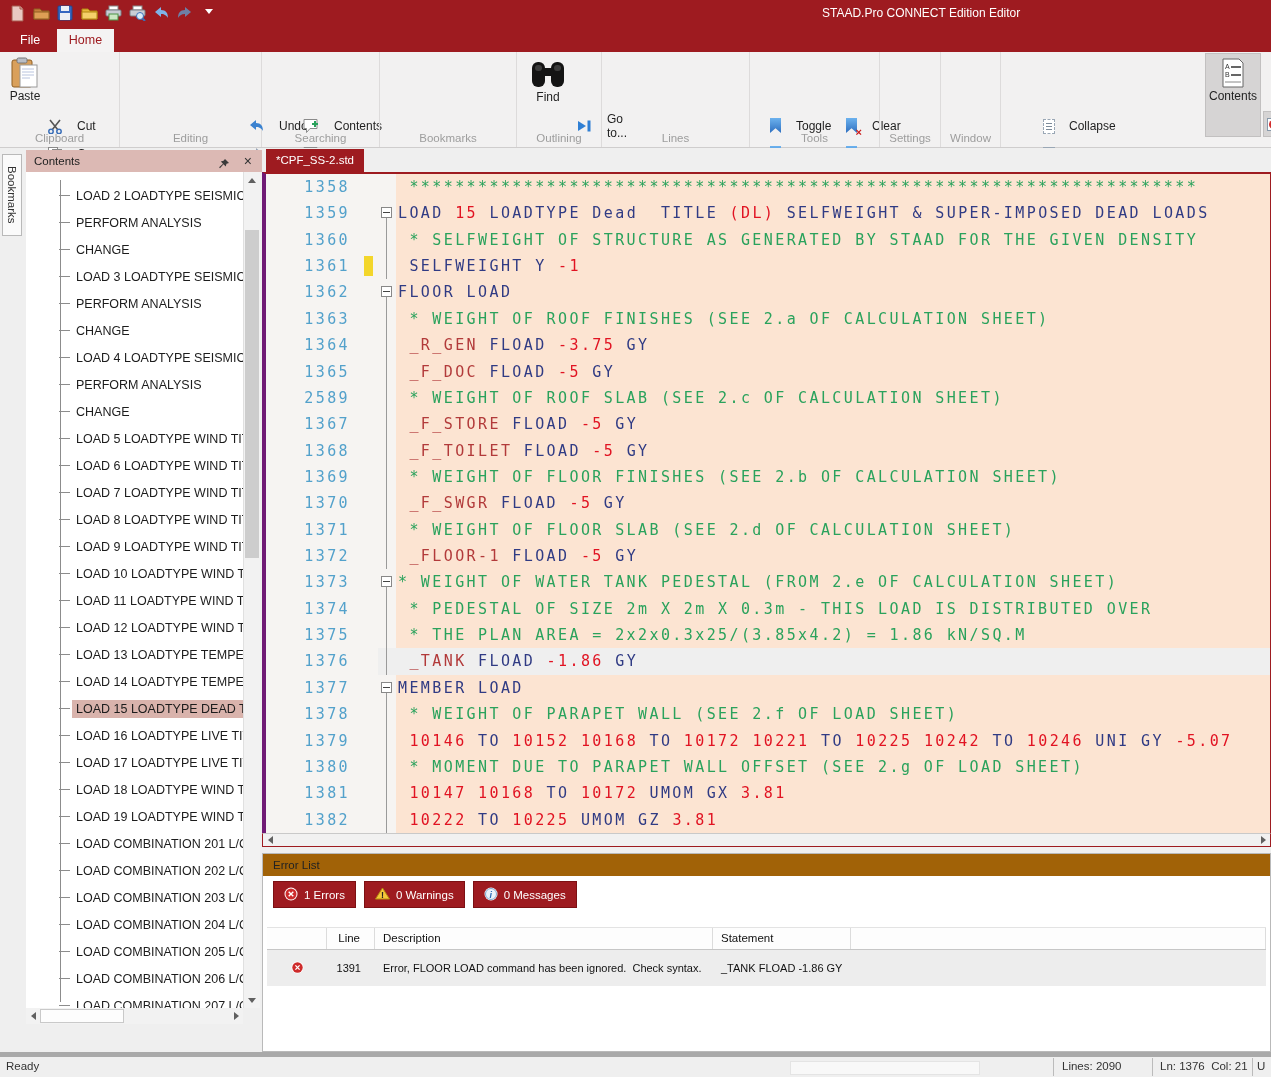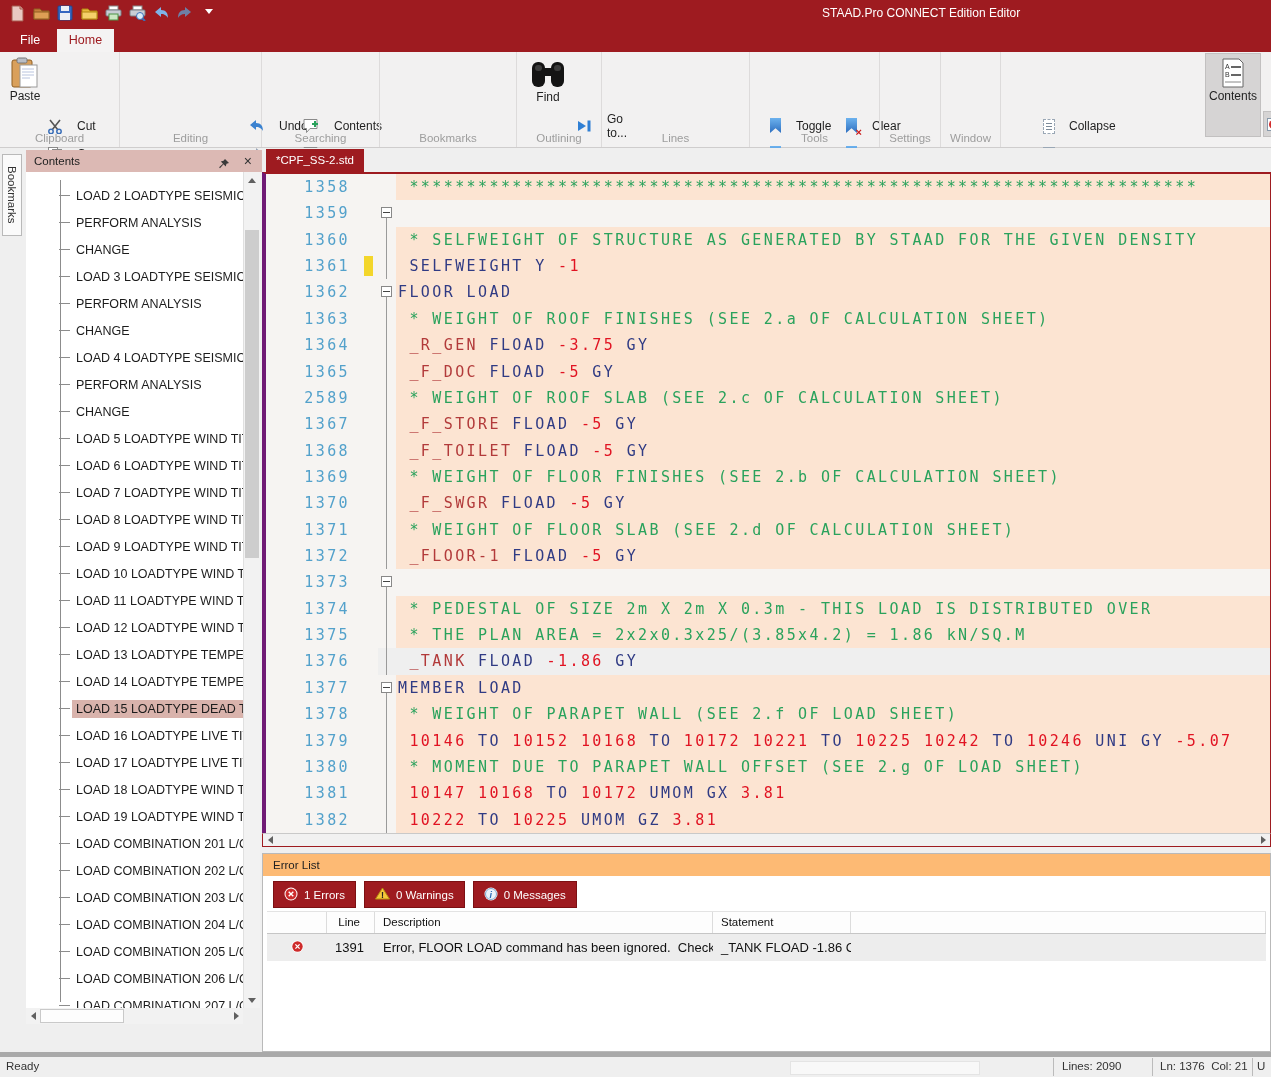--- a/index.html
+++ b/index.html
@@ -90,30 +90,30 @@
   .tk-k{color:#303B84;}
   .tk-n{color:#E11322;}
   .tk-c{color:#2AA25C;}
   .tk-g{color:#B23A3A;}
   .ehs{position:absolute;left:262px;top:833px;width:1009px;height:14px;background:#F1F1F1;
        border-left:1px solid #9E1B20;border-right:1px solid #9E1B20;border-bottom:1px solid #9E1B20;border-top:1px solid #C9C9C9;box-sizing:border-box;}
   .ehs .harr{height:12px;}
 
   
   .errpanel{position:absolute;left:262px;top:853px;width:1009px;height:199px;background:#fff;border:1px solid #B9B9B9;box-sizing:border-box;}
-  .errhead{position:absolute;left:0;top:0;right:0;height:22px;background:#fdba74;font-size:11.5px;color:#222;line-height:22px;padding-left:10px;}
+  .errhead{position:absolute;left:0;top:0;right:0;height:22px;background:#a16207;font-size:11.5px;color:#222;line-height:22px;padding-left:10px;}
   .errbtns{position:absolute;top:27px;left:10px;display:flex;gap:8px;}
   .ebtn{height:27px;background:#9E1B20;color:#fff;font-size:11.5px;display:flex;align-items:center;gap:6px;padding:0 10px;border:1px solid #7C1013;box-sizing:border-box;}
   .errtable{position:absolute;top:57px;left:4px;right:4px;}
-  .ehead{display:flex;height:21px;border-bottom:1px solid #C6C6C6;font-size:11.5px;color:#111;align-items:flex-start;background:#FDFDFD;border-top:1px solid #E3E3E3;}
+  .ehead{display:flex;height:21px;border-bottom:1px solid #C6C6C6;font-size:11.5px;color:#111;align-items:flex-start;background:#FDFDFD;border-top:1px solid #E3E3E3;margin-top:16px;}
   .ec{box-sizing:border-box;padding-left:8px;overflow:hidden;white-space:pre;}
   .ehead .ec{border-right:1px solid #DCDCDC;height:100%;line-height:21px;}
   .ec-icon{width:60px;}.ec-line{width:48px;text-align:right;padding-right:14px;}
   .ec-desc{width:338px;}.ec-stmt{width:138px;}.ec-fill{flex:1;}
-  .erow{display:flex;height:27px;align-items:center;background:#EDEDED;font-size:13px;color:#111;}
+  .erow{display:flex;height:36px;align-items:center;background:#EDEDED;font-size:11px;color:#111;}
   .errico{display:inline-block;margin-left:16px;}
 
   
   .resize{position:absolute;left:0;top:1052px;width:1271px;height:5px;background:#A9A9A9;}
   .status{position:absolute;left:0;top:1057px;width:1271px;height:20px;background:#EFEFEF;font-size:11.5px;color:#333;}
   .stseg{position:absolute;top:3px;white-space:pre;}
   .stsep{position:absolute;top:1px;width:1px;height:18px;background:#BBB;}
   .stbox{position:absolute;left:790px;top:4px;width:188px;height:12px;background:#F8F8F8;border:1px solid #E4E4E4;}
 </style>
 </head>
@@ -522,20 +522,21 @@
         <span class="bmc"></span>
         <span class="fold"></span>
         <span class="ctext"><span class="tk-c"> *********************************************************************</span></span>
       </div>
       <div class="crow">
         <span class="ln">1359</span>
         <span class="bmc"></span>
         <span class="fold">
           <span class="fbox"></span>
         </span>
+        <span class="ctext"><span class="tk-k">LOAD </span><span class="tk-n">15</span><span class="tk-k"> LOADTYPE Dead  TITLE </span><span class="tk-n">(DL)</span><span class="tk-k"> SELFWEIGHT &amp; SUPER-IMPOSED DEAD LOADS</span></span>
       </div>
       <div class="crow">
         <span class="ln">1360</span>
         <span class="bmc"></span>
         <span class="fold">
           <span class="fline"></span>
         </span>
         <span class="ctext"><span class="tk-c"> * SELFWEIGHT OF STRUCTURE AS GENERATED BY STAAD FOR THE GIVEN DENSITY</span></span>
       </div>
       <div class="crow">
@@ -635,20 +636,21 @@
           <span class="fline"></span>
         </span>
         <span class="ctext"><span class="tk-g"> _FLOOR-1</span><span class="tk-k"> FLOAD </span><span class="tk-n">-5</span><span class="tk-k"> GY</span></span>
       </div>
       <div class="crow">
         <span class="ln">1373</span>
         <span class="bmc"></span>
         <span class="fold">
           <span class="fbox"></span>
         </span>
+        <span class="ctext"><span class="tk-c">* WEIGHT OF WATER TANK PEDESTAL (FROM 2.e OF CALCULATION SHEET)</span></span>
       </div>
       <div class="crow">
         <span class="ln">1374</span>
         <span class="bmc"></span>
         <span class="fold">
           <span class="fline"></span>
         </span>
         <span class="ctext"><span class="tk-c"> * PEDESTAL OF SIZE 2m X 2m X 0.3m - THIS LOAD IS DISTRIBUTED OVER</span></span>
       </div>
       <div class="crow">

